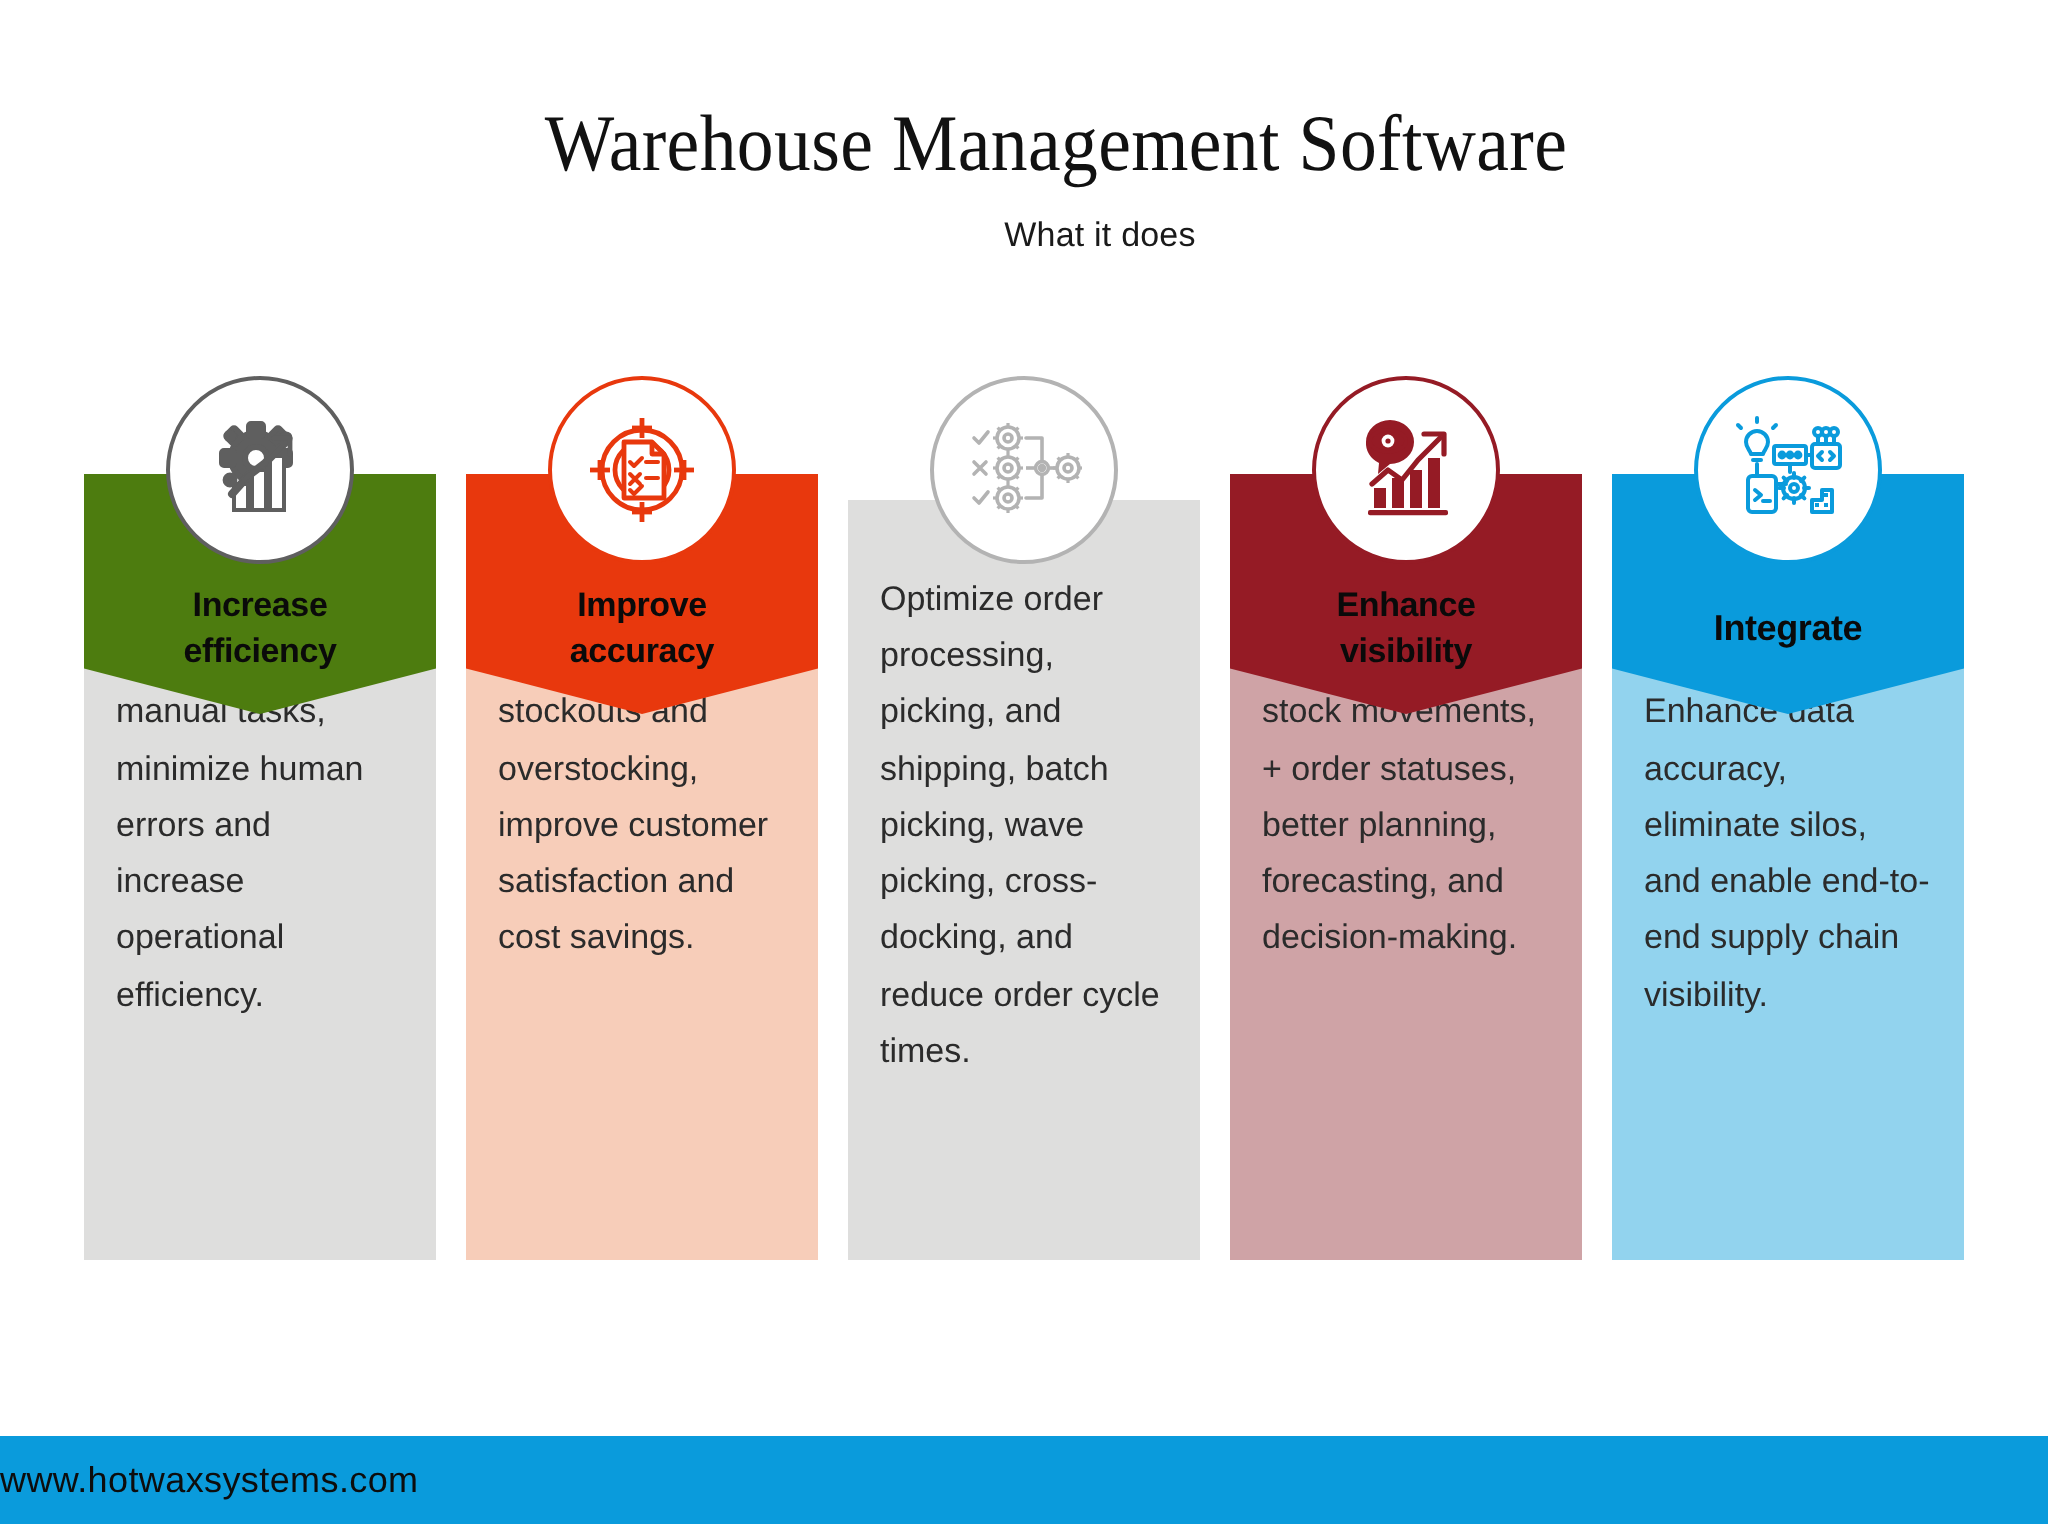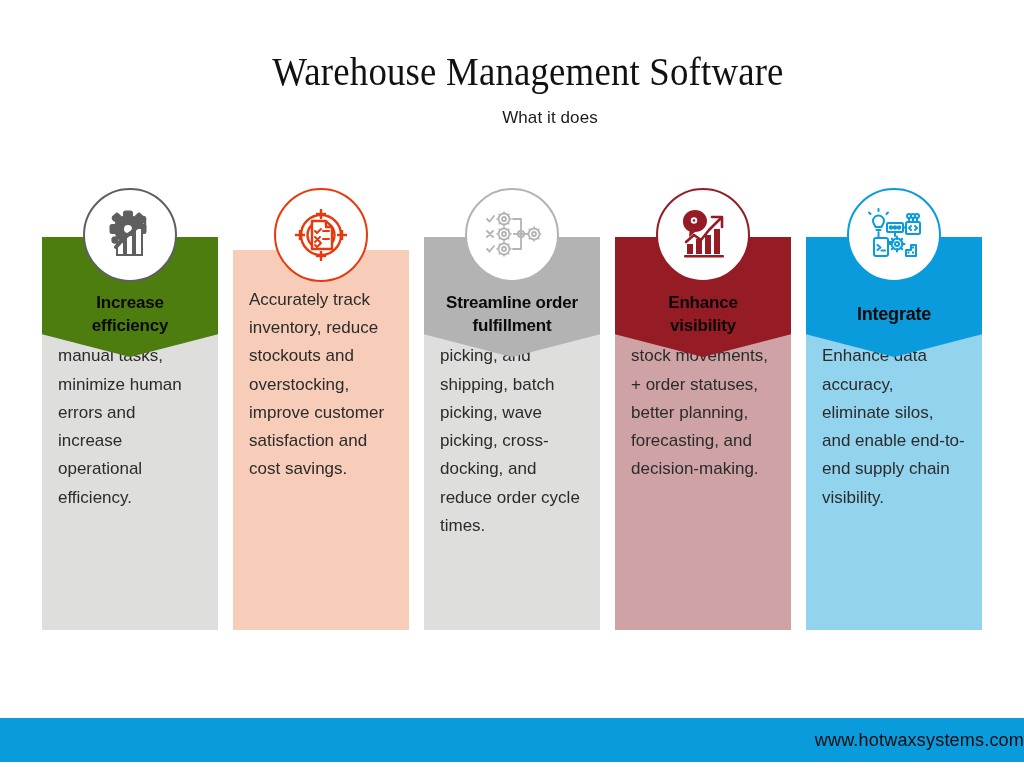--- a/index.html
+++ b/index.html
@@ -120,21 +120,21 @@
   .icon-circle svg { display: block; }
 
   
   #footer-bar {
     position: absolute;
     left: 0; top: 718px;
     width: 1024px; height: 44px;
     background: #0a9bdc;
     display: flex;
     align-items: center;
-    justify-content: flex-end;
+    justify-content: flex-start;
   }
   #footer-text {
     font-family: "Liberation Sans", sans-serif;
     font-size: 18px;
     color: #0d0d0d;
     letter-spacing: 0.2px;
   }
 </style>
 </head>
 <body>
@@ -184,20 +184,24 @@
             <path d="M35 12 L43 12 L43 20" fill="none" stroke="#5f5f5f" stroke-width="2.4" stroke-linecap="round" stroke-linejoin="round"></path>
           </svg>
         </span>
       </div>
     </div>
 
     <div class="column col-1">
       <div class="panel-body" style="background: rgb(247, 205, 185);">
         <div class="panel-text">Accurately track inventory, reduce stockouts and overstocking, improve customer satisfaction and cost savings.</div>
       </div>
+      <div class="panel-head" style="background: rgb(232, 56, 13);">
+        <div class="panel-head-label">Improve
+accuracy</div>
+      </div>
       <div class="icon-circle" style="border-color: rgb(232, 56, 13);">
         <span>
           <svg width="58" height="58" viewBox="0 0 58 58">
             <g fill="none" stroke="#e8380d" stroke-width="2.4">
               <circle cx="29" cy="29" r="20"></circle>
               <circle cx="29" cy="29" r="13.5"></circle>
               <line x1="29" y1="3" x2="29" y2="13"></line>
               <line x1="29" y1="45" x2="29" y2="55"></line>
               <line x1="3" y1="29" x2="13" y2="29"></line>
               <line x1="45" y1="29" x2="55" y2="29"></line>
@@ -216,24 +220,20 @@
               <path d="M23 39 l2 2 l4 -4" fill="none" stroke="#e8380d" stroke-width="2" stroke-linecap="round" stroke-linejoin="round"></path>
             </g>
           </svg>
         </span>
       </div>
     </div>
 
     <div class="column col-2">
       <div class="panel-body" style="background: rgb(222, 222, 221);">
         <div class="panel-text">Optimize order processing, picking, and shipping, batch picking, wave picking, cross-docking, and reduce order cycle times.</div>
-      </div>
-      <div class="panel-head" style="background: rgb(179, 179, 179);">
-        <div class="panel-head-label">Streamline order
-fulfillment</div>
       </div>
       <div class="icon-circle" style="border-color: rgb(179, 179, 179);">
         <span>
           <svg width="58" height="50" viewBox="0 0 58 50">
             <g fill="none" stroke="#b3b3b3" stroke-width="1.8">
               <path d="M4 9 l2.5 2.5 L11 6" stroke-linecap="round" stroke-linejoin="round"></path>
               <path d="M4 21 l6 6 M10 21 l-6 6" stroke-linecap="round"></path>
               <path d="M4 39 l2.5 2.5 L11 36" stroke-linecap="round" stroke-linejoin="round"></path>
               <g>
                 <circle cx="21" cy="9" r="5.5"></circle>

